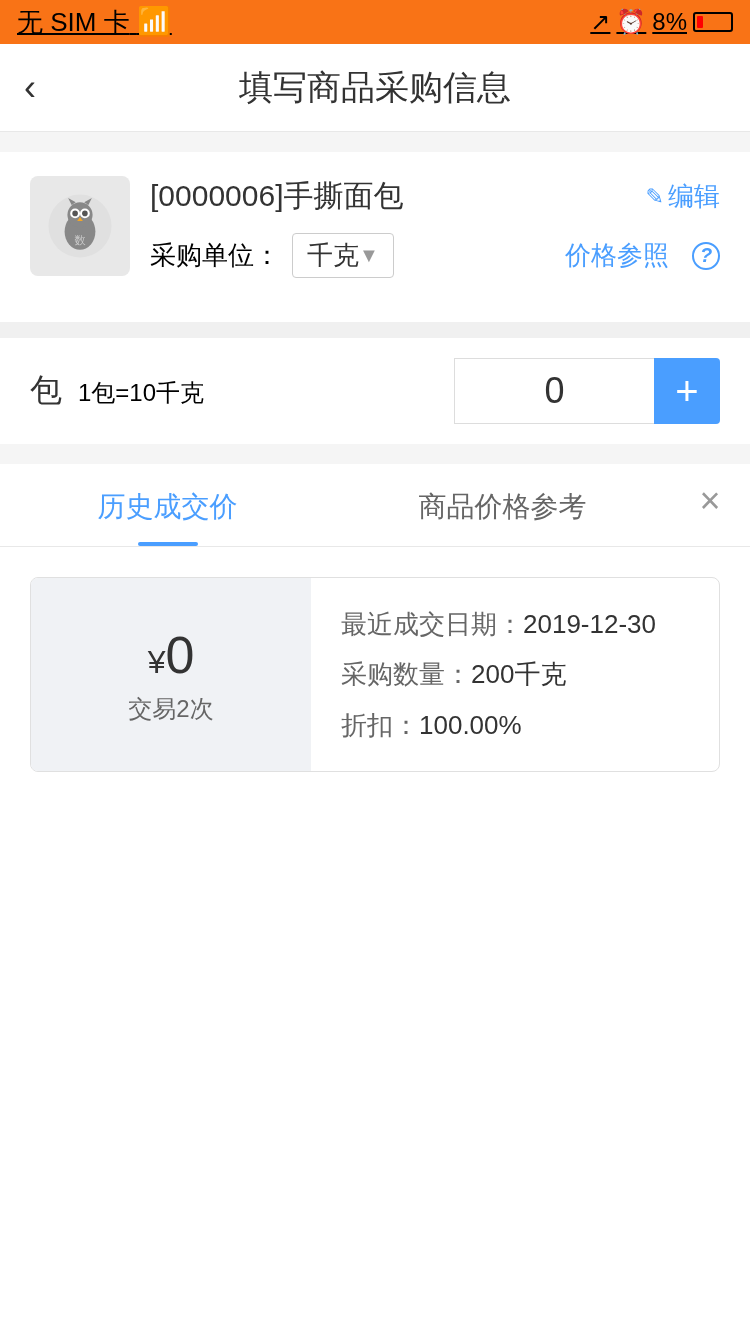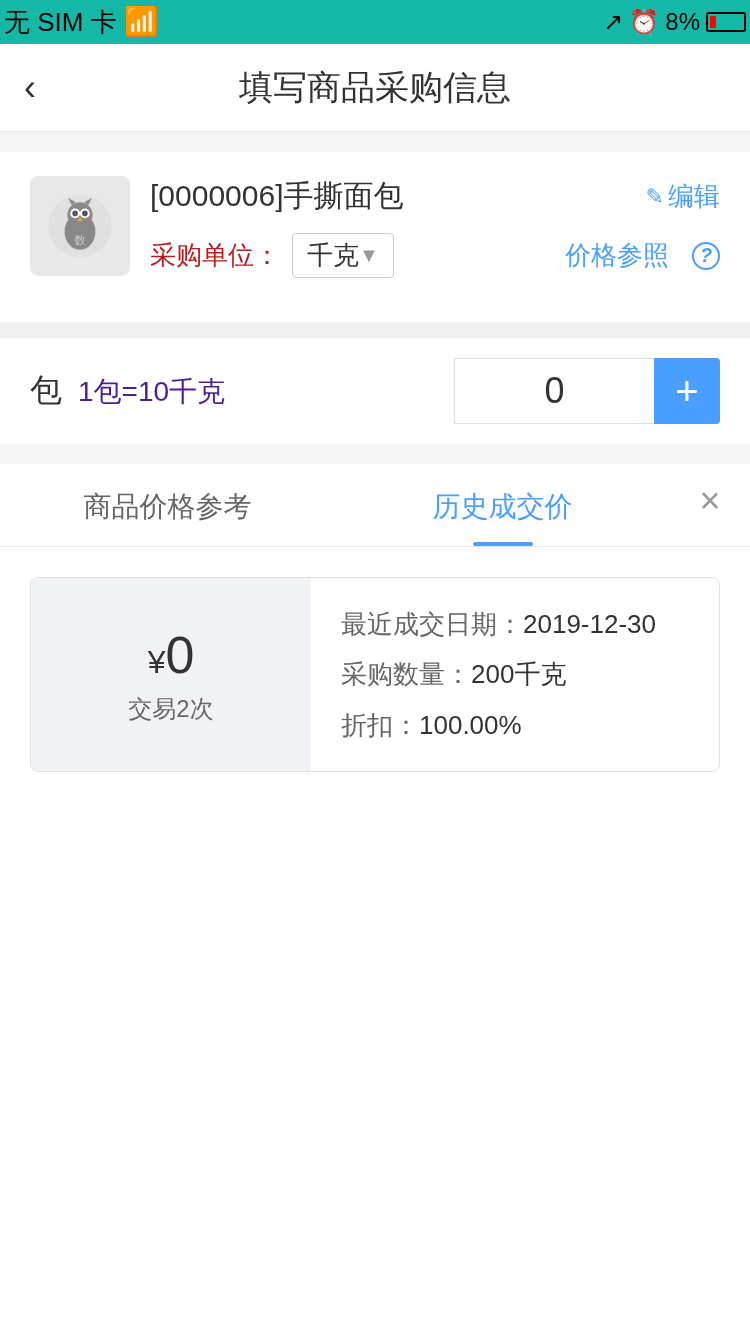--- a/index.html
+++ b/index.html
@@ -9,26 +9,27 @@
       min-height: 1334px;
       font-family: -apple-system, 'PingFang SC', 'Helvetica Neue', sans-serif;
       background: #f5f5f5;
       overflow-x: hidden;
     }
 
     
     .status-bar {
       width: 100%;
       height: 44px;
-      background: #14b8a6;
+      background: #f97316;
       display: flex;
       align-items: center;
       justify-content: space-between;
-      padding: 0 4px;
+      padding: 0 17px;
       font-size: 28px;
+      text-decoration: underline;
     }
     .status-left {
       font-size: 26px;
       color: #000;
       font-weight: 500;
     }
     .status-center {
       font-size: 28px;
       color: #000;
       font-weight: 500;
@@ -135,21 +136,21 @@
     .edit-icon-small {
       font-size: 22px;
     }
     .purchase-unit-row {
       display: flex;
       align-items: center;
       justify-content: space-between;
     }
     .purchase-unit-label {
       font-size: 26px;
-      color: #b91c1c;
+      color: #000000;
       margin-right: 12px;
     }
     .unit-select {
       display: inline-flex;
       align-items: center;
       border: 1px solid #ccc;
       border-radius: 4px;
       padding: 4px 14px;
       font-size: 26px;
       color: #333;
@@ -198,22 +199,22 @@
       display: flex;
       align-items: baseline;
       gap: 16px;
     }
     .quantity-unit-big {
       font-size: 32px;
       color: #333;
       font-weight: 500;
     }
     .quantity-conversion {
-      font-size: 28px;
-      color: #4c1d95;
+      font-size: 24px;
+      color: #000000;
     }
     .quantity-input-group {
       display: flex;
       align-items: center;
       gap: 0;
     }
     .quantity-input {
       width: 200px;
       height: 66px;
       border: 1px solid #ddd;
@@ -421,25 +422,25 @@
     <span class="quantity-conversion">1包=10千克</span>
   </div>
   <div class="quantity-input-group">
     <input class="quantity-input" type="text" value="0" readonly="" style="">
     <div class="quantity-plus">+</div>
   </div>
 </div>
 
 <div class="tabs-section">
   <div class="tabs-header">
+    <div class="tab-item active">
+      <span>历史成交价</span>
+    </div>
     <div class="tab-item">
       <span>商品价格参考</span>
-    </div>
-    <div class="tab-item active">
-      <span>历史成交价</span>
     </div>
     <div class="tab-close">×</div>
   </div>
 
   <div class="history-content">
     <div class="history-card">
 
       <div class="history-left">
         <div class="history-price">
           <span class="history-currency">¥</span><span>0</span>

